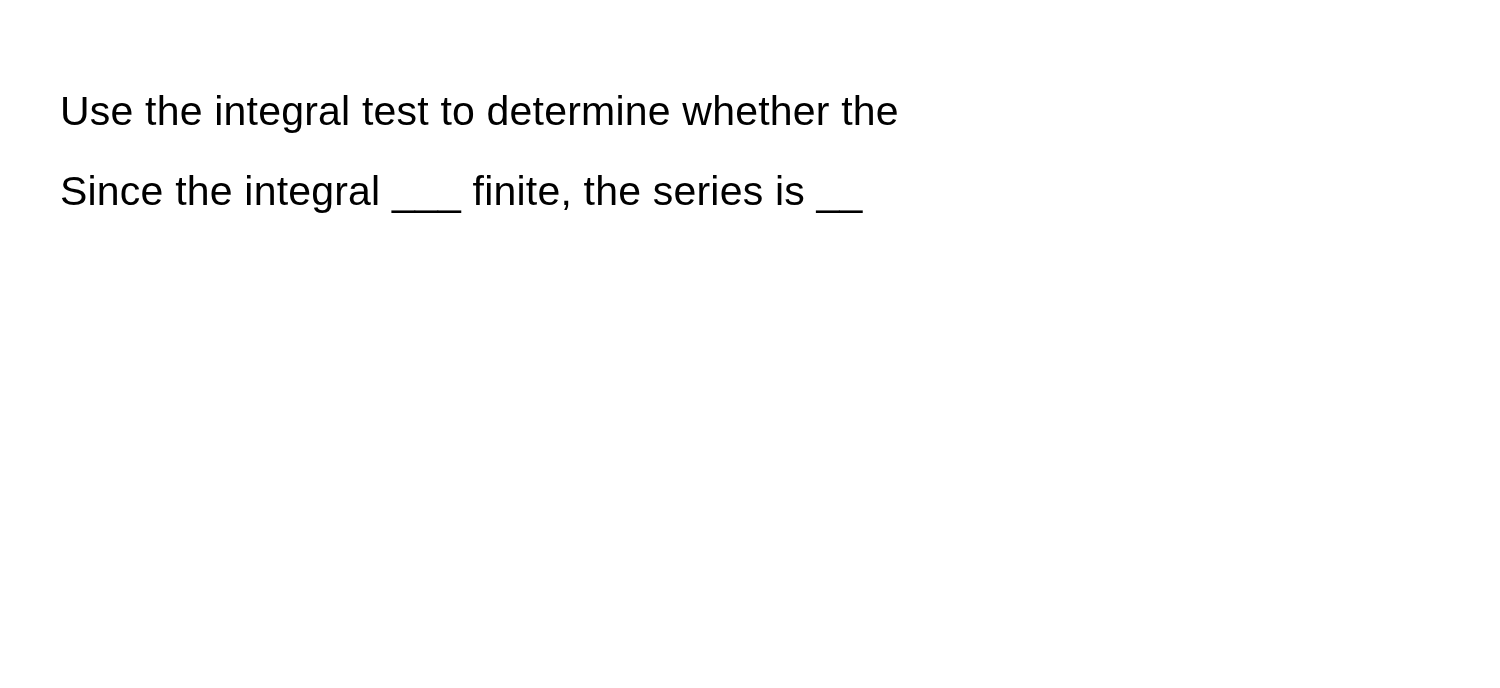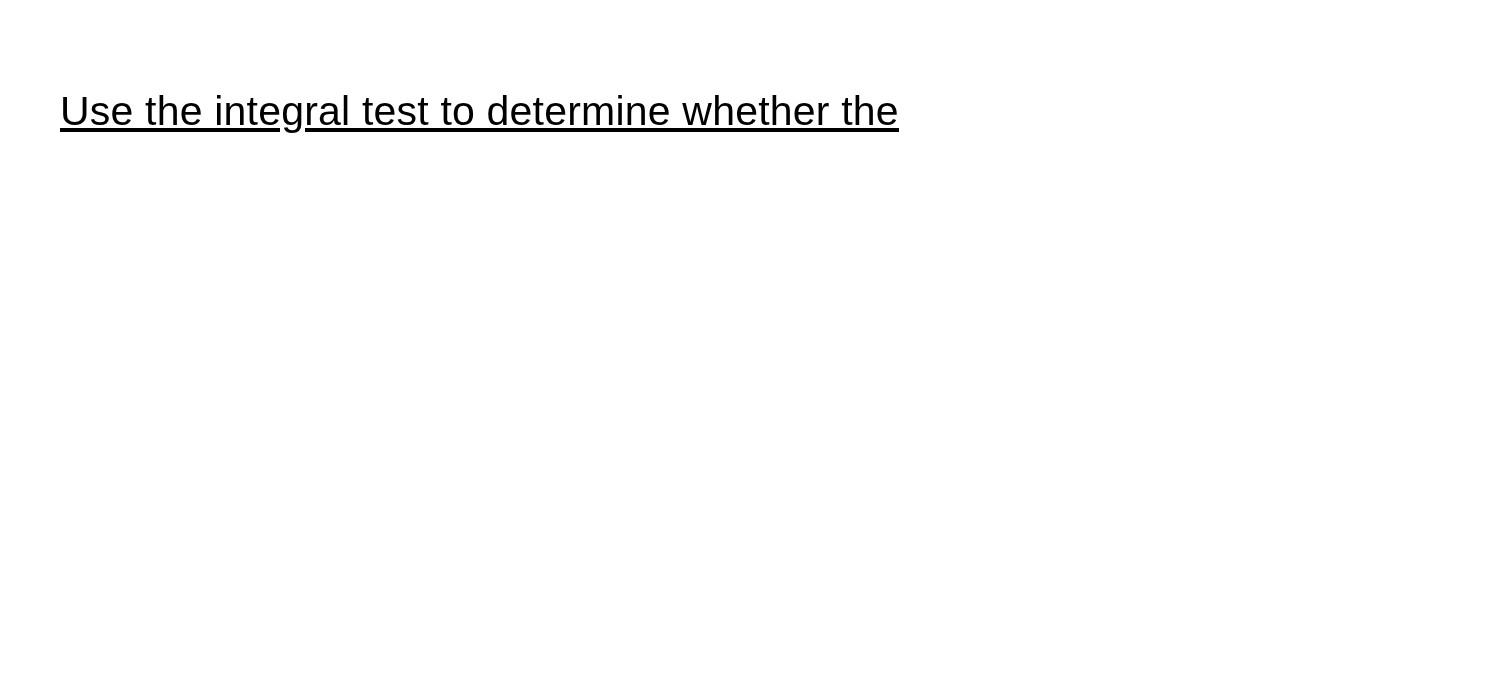--- a/index.html
+++ b/index.html
@@ -1,19 +1,18 @@
 <!DOCTYPE html>
 <html><head>
   <meta charset="utf-8">
   <style>
     * {
       margin: 0;
       padding: 0;
       box-sizing: border-box;
-      text-decoration: underline;
     }
     body {
       width: 1500px;
       height: 688px;
       background: #ffffff;
       font-family: -apple-system, BlinkMacSystemFont, "Segoe UI", Helvetica, Arial, sans-serif;
       color: #000000;
       padding: 72px 60px;
     }
     .content {
@@ -34,13 +33,14 @@
     }
     .integral {
       font-family: "Times New Roman", serif;
     }
   </style>
 </head>
 <body>
 
 <div class="content">
   <span class="line">Use the integral test to determine whether the</span>
+  <span class="line"><span>Since the integral </span><span>___</span><span> finite, the series is </span><span>__</span></span>
 </div>
 
 </body></html>

